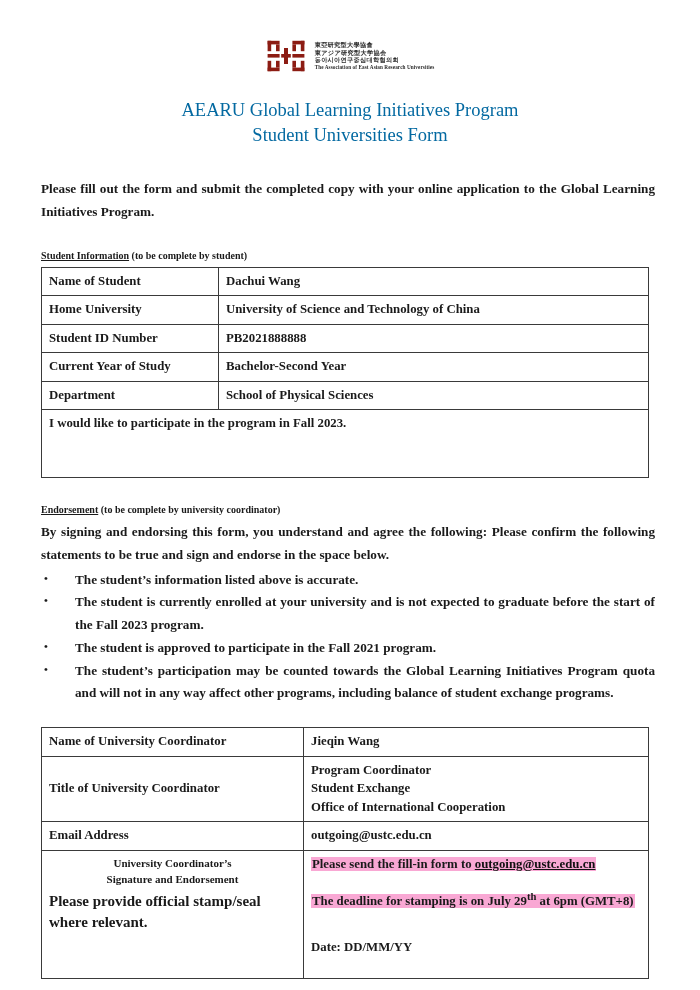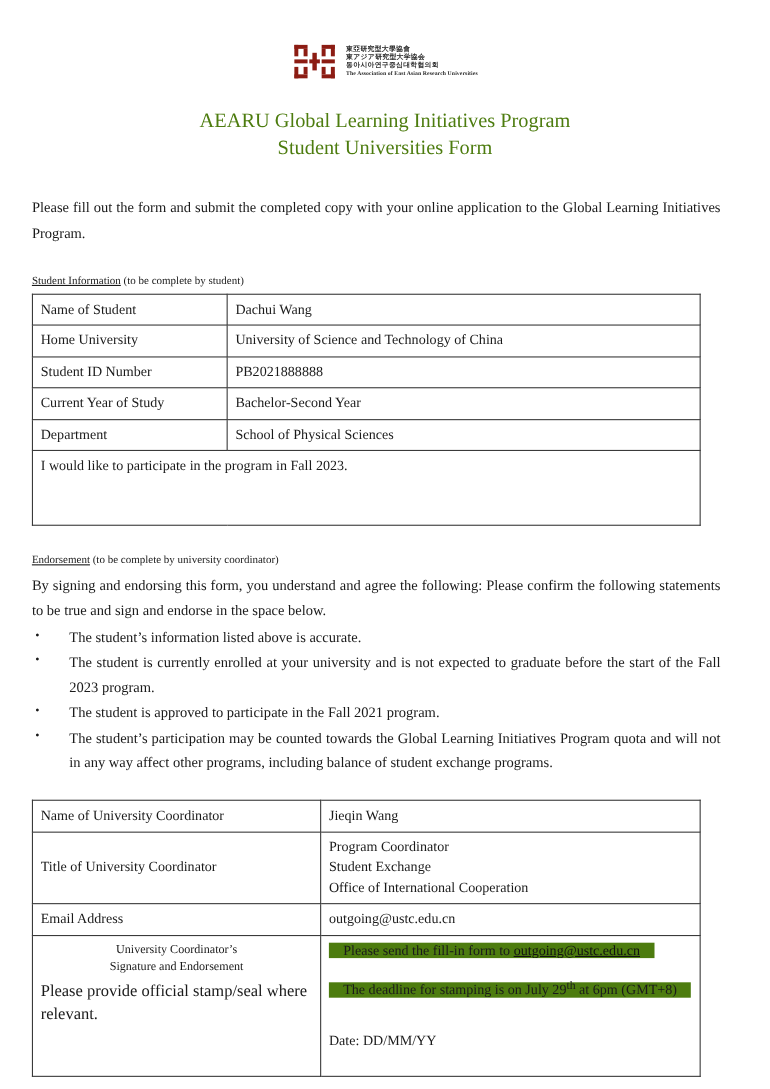--- a/index.html
+++ b/index.html
@@ -59,27 +59,28 @@
     white-space: nowrap;
     margin-top: 1px;
   }
 
   
   .doc-title {
     text-align: center;
     font-size: 18.5px;
     line-height: 1.33;
     margin-top: 22px;
-    color: #4d7c0f;
+    color: #0369a1;
   }
   .doc-title div { white-space: nowrap; }
 
   
   .content {
-    margin: 0 38px 0 29px;
+    margin: 0 38px 0 41px;
+    font-weight: bold;
   }
   p.intro {
     font-size: 13.2px;
     line-height: 1.72;
     text-align: justify;
     margin: 31px 7px 0 0;
   }
   .section-label {
     font-size: 10px;
     margin-top: 26px;
@@ -111,23 +112,23 @@
 
   .sign-note {
     font-size: 15px;
     line-height: 1.4;
     margin-top: 3px;
     color: #1a1a1a;
   }
   .sign-title-line { font-size: 11px; line-height: 1.5; text-align: center; }
 
   .hl {
-    background: #4d7c0f;
+    background: #f9a8d4;
     display: inline;
-    padding: 0 13px;
+    padding: 0 1px;
   }
   .hl-link { text-decoration: underline; color: #111; }
   .gap-line { height: 15px; }
   .date-line { margin-top: 28px; }
 
   
   p.endorse-para {
     font-size: 13.2px;
     line-height: 1.72;
     text-align: justify;

